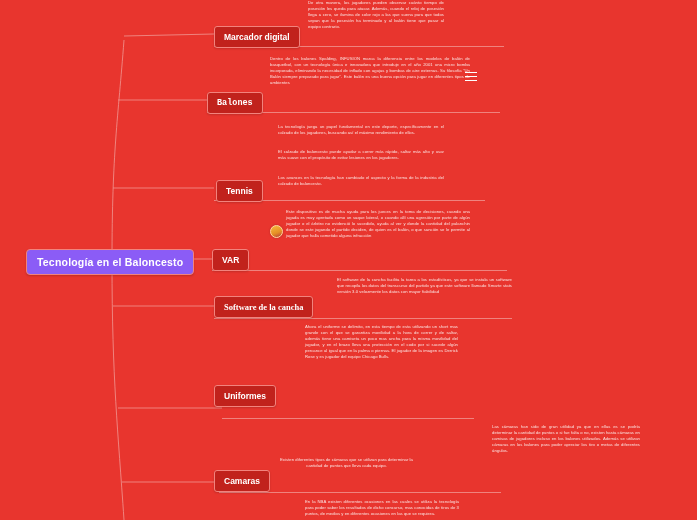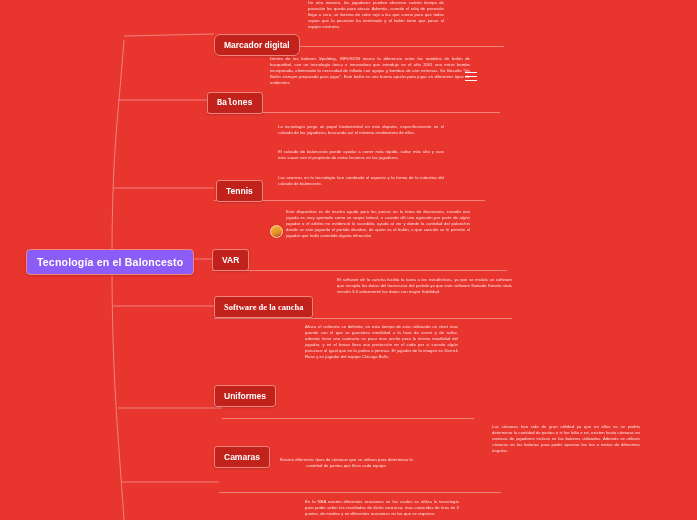--- a/index.html
+++ b/index.html
@@ -122,27 +122,27 @@
   <div class="underline-bar" style="left:214px; top:46px; width:290px;"></div>
   <div class="underline-bar" style="left:207px; top:112px; width:293px;"></div>
   <div class="underline-bar" style="left:214px; top:200px; width:271px;"></div>
   <div class="underline-bar" style="left:212px; top:270px; width:295px;"></div>
   <div class="underline-bar" style="left:214px; top:318px; width:298px;"></div>
   <div class="underline-bar" style="left:222px; top:418px; width:252px;"></div>
   <div class="underline-bar" style="left:219px; top:492px; width:282px;"></div>
 
   <div class="root-node">Tecnología en el Baloncesto</div>
 
-  <div class="branch-node" style="left:214px; top:34px;border-radius:6px;">Marcador digital</div>
+  <div class="branch-node" style="left:214px; top:26px;">Marcador digital</div>
   <div class="branch-node" style="left:207px; top:92px;font-family:Liberation Mono, monospace;">Balones</div>
   <div class="branch-node" style="left:216px; top:180px;">Tennis</div>
   <div class="branch-node" style="left:212px; top:249px;">VAR</div>
   <div class="branch-node" style="left:214px; top:296px;font-family:Liberation Serif, serif;">Software de la cancha</div>
   <div class="branch-node" style="left:214px; top:385px;">Uniformes</div>
-  <div class="branch-node" style="left:214px; top:446px;text-align:center;">Camaras</div>
+  <div class="branch-node" style="left:214px; top:470px;text-align:center;">Camaras</div>
 
   <div class="note" style="left:308px; top:0px; width:136px;">De otra manera, los jugadores pueden observar cuánto tiempo de posesión les queda para atacar. Además, cuando el reloj de posesión llega a cero, se ilumina de color rojo a las que suena para que todos sepan que la posesión ha terminado y al balón tiene que pasar al equipo contrario.</div>
   <div class="note" style="left:270px; top:56px; width:200px;">Dentro de los balones Spalding, INFUSION marca la diferencia entre los modelos de balón de basquetbol, con un tecnología única e innovadora que introduje en el año 2001 una micro bomba incorporada, eliminando la necesidad de inflado con agujas y bombas de aire externas. Su filosofía "Un Balón siempre preparado para jugar". Este balón es una buena opción para jugar en diferentes tipos de ambientes</div>
   <div class="note" style="left:278px; top:124px; width:166px;">La tecnología juega un papel fundamental en este deporte, específicamente en el calzado de los jugadores, buscando así el máximo rendimiento de ellos.</div>
   <div class="note" style="left:278px; top:149px; width:166px;">El calzado de baloncesto puede ayudar a correr más rápido, saltar más alto y usar más suave con el propósito de evitar lesiones en los jugadores.</div>
   <div class="note" style="left:278px; top:175px; width:166px;">Los avances en la tecnología han cambiado el aspecto y la forma de la industria del calzado de baloncesto.</div>
   <div class="note" style="left:286px; top:209px; width:184px;">Este dispositivo es de mucha ayuda para los jueces en la toma de decisiones, cuando una jugada es muy apretada como un saque lateral, o cuando allí una agresión por parte de algún jugador o el árbitro no evidenció lo sucedido, ayuda al ver y donde la cantidad del palanchin donde se este jugando el partido deciden, de quien es el balón, o que sanción se le permite al jugador que halla cometido alguna infracción</div>
   <div class="note" style="left:337px; top:277px; width:175px;">El software de la cancha facilita la tarea a los estadísticos, ya que se instala un software que recopila los datos del transcurso del partido ya que este software llamado Smarte stats versión 3.0 velozmente los datos con mayor fiabilidad</div>
   <div class="note" style="left:305px; top:324px; width:153px;">Ahora el uniforme se delimito, en esta tiempo de esta utilizando un short mas grande con el que se garantiza movilidad a la hora de correr y de saltar, además tiene una camiseta un poco mas ancha para la misma movilidad del jugador, y en el brazo lleva una protección en el codo por si sucede algún percance al igual que en la palma o piernas. El jugador de la imagen es Derrick Rose y es jugador del equipo Chicago Bulls.</div>
   <div class="note" style="left:492px; top:424px; width:148px;">Las cámaras han sido de gran utilidad ya que en ellas es se podría determinar la cantidad de puntos o si fue falta o no, existen hasta cámaras en camisas de jugadores incluso en los balones utilizados. Además se utilizan cámaras en los balones para poder apreciar los tiro o metas de diferentes ángulos.</div>

